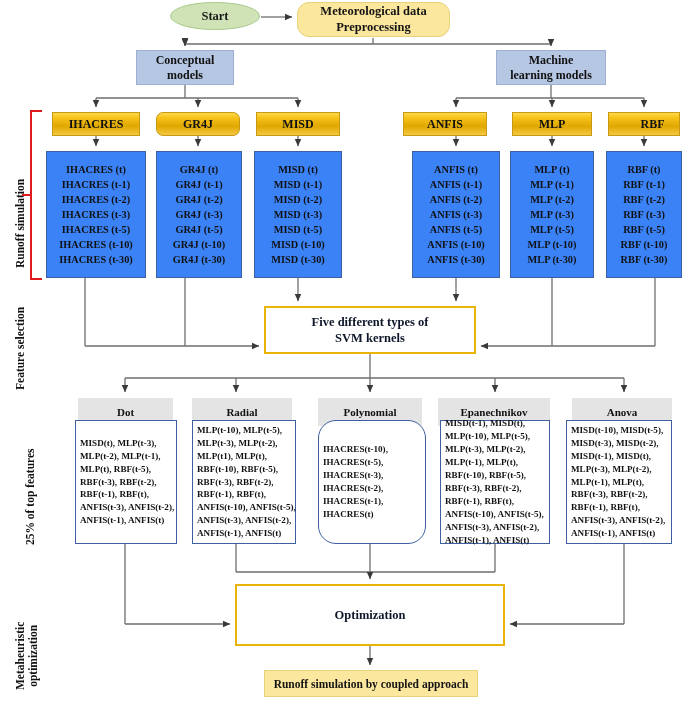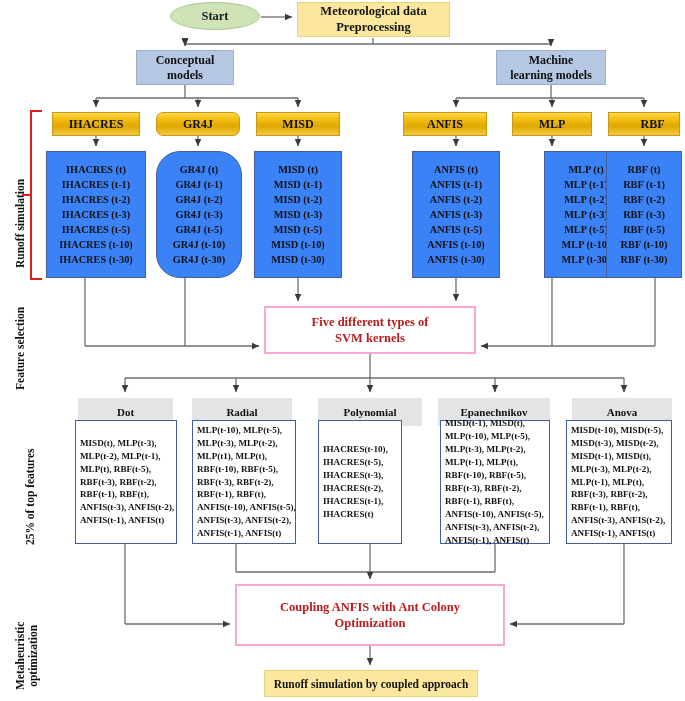--- a/index.html
+++ b/index.html
@@ -13,21 +13,21 @@
   
   .start{
     left:170px;top:2px;width:90px;height:28px;
     background:#cfe3b7;border:1px solid #a9c98d;border-radius:50%;
     font-size:12.5px;color:#1a1a1a;
   }
   
   .tan{
     background:#fce79e;border:1px solid #e8d27a;color:#141414;
   }
-  .preproc{left:297px;top:2px;width:153px;height:35px;font-size:12.5px;line-height:1.22;}
+  .preproc{left:297px;top:2px;width:153px;height:35px;font-size:12.5px;line-height:1.22;border-radius:12px;}
   .finalbox{left:264px;top:670px;width:214px;height:27px;font-size:11.5px;}
   
   .cat{
     background:#b6c7e4;border:1px solid #9db0d4;color:#111;
     font-size:12px;line-height:1.22;
   }
   .cat-left{left:136px;top:50px;width:98px;height:35px;}
   .cat-right{left:496px;top:50px;width:110px;height:35px;}
   
   .gold{
@@ -41,32 +41,32 @@
   .g5{left:512px;top:112px;width:80px;}
   .g6{left:608px;top:112px;width:72px;padding-left:17px;}
   
   .listbox{
     position:absolute;box-sizing:border-box;background:#3b82f6;
     border:1.6px solid #3f5fa0;z-index:3;
     display:flex;flex-direction:column;align-items:center;justify-content:center;
     font-weight:bold;font-size:10.3px;line-height:1.47;color:#111;
   }
   .lb1{left:46px;top:151px;width:100px;height:127px;}
-  .lb2{left:156px;top:151px;width:86px;height:127px;border-radius:24px;}
+  .lb2{left:156px;top:151px;width:86px;height:127px;}
   .lb3{left:254px;top:151px;width:88px;height:127px;}
   .lb4{left:412px;top:151px;width:88px;height:127px;}
-  .lb5{left:510px;top:151px;width:84px;height:127px;margin-left:34px;}
+  .lb5{left:510px;top:151px;width:84px;height:127px;}
   .lb6{left:606px;top:151px;width:76px;height:127px;}
   .listbox span{white-space:nowrap;}
   
   .green{
     position:absolute;box-sizing:border-box;background:#fff;
-    border:2px solid #f9a8d4;z-index:3;
+    border:2px solid #eab308;z-index:3;
     display:flex;align-items:center;justify-content:center;text-align:center;
-    font-weight:bold;color:#b91c1c;
+    font-weight:bold;color:#0f172a;
   }
   .svmbox{left:264px;top:306px;width:212px;height:48px;font-size:12.5px;line-height:1.3;}
   .couplebox{left:235px;top:584px;width:270px;height:62px;font-size:12.5px;line-height:1.3;}
   
   .ktab{
     position:absolute;box-sizing:border-box;background:#e4e4e4;
     height:28px;z-index:2;
     display:flex;align-items:center;justify-content:center;
     font-weight:bold;font-size:11px;color:#111;
   }
@@ -304,21 +304,21 @@
     <span>MLP(t-10), MLP(t-5),</span>
     <span>MLP(t-3), MLP(t-2),</span>
     <span>MLP(t1), MLP(t),</span>
     <span>RBF(t-10), RBF(t-5),</span>
     <span>RBF(t-3), RBF(t-2),</span>
     <span>RBF(t-1), RBF(t),</span>
     <span>ANFIS(t-10), ANFIS(t-5),</span>
     <span>ANFIS(t-3), ANFIS(t-2),</span>
     <span>ANFIS(t-1), ANFIS(t)</span>
   </div>
-<div class="kbox" style="left:318px;top:420px;width:84px;height:124px;">
+<div class="kbox" style="left:318px;top:420px;width:108px;height:124px;border-radius:18px;">
     <span>IHACRES(t-10),</span>
     <span>IHACRES(t-5),</span>
     <span>IHACRES(t-3),</span>
     <span>IHACRES(t-2),</span>
     <span>IHACRES(t-1),</span>
     <span>IHACRES(t)</span>
   </div>
 <div class="kbox" style="left:440px;top:420px;width:110px;height:124px;">
     <span>MISD(t-1), MISD(t),</span>
     <span>MLP(t-10), MLP(t-5),</span>
@@ -338,21 +338,20 @@
     <span>MLP(t-3), MLP(t-2),</span>
     <span>MLP(t-1), MLP(t),</span>
     <span>RBF(t-3), RBF(t-2),</span>
     <span>RBF(t-1), RBF(t),</span>
     <span>ANFIS(t-3), ANFIS(t-2),</span>
     <span>ANFIS(t-1), ANFIS(t)</span>
   </div>
 
 <div class="green couplebox">
   <div>
-    <div>Coupling ANFIS with Ant Colony</div>
     <div>Optimization</div>
   </div>
 </div>
 
 <div class="node tan finalbox">
   <span>Runoff simulation by coupled approach</span>
 </div>
 
 <div class="vlabel" style="left:14px;top:268px;">Runoff simulation</div>
 <div class="vlabel" style="left:14px;top:390px;">Feature selection</div>

